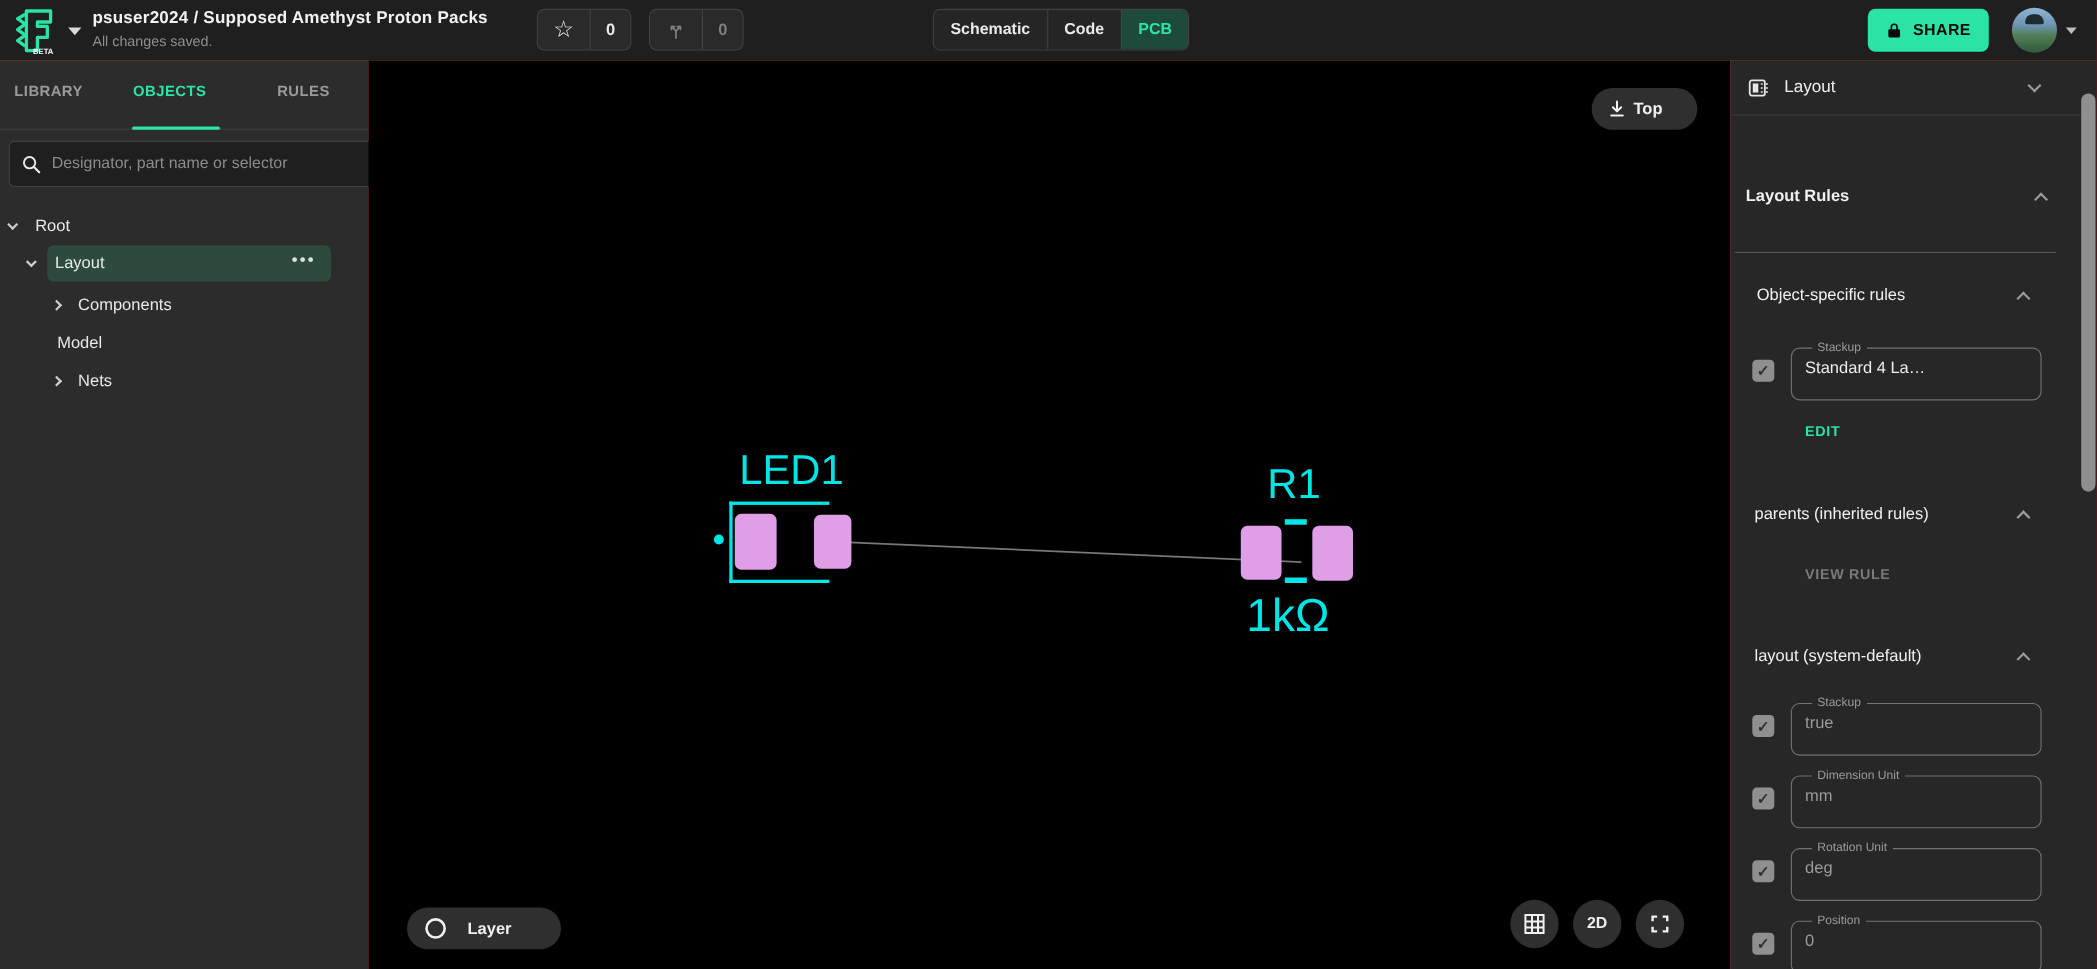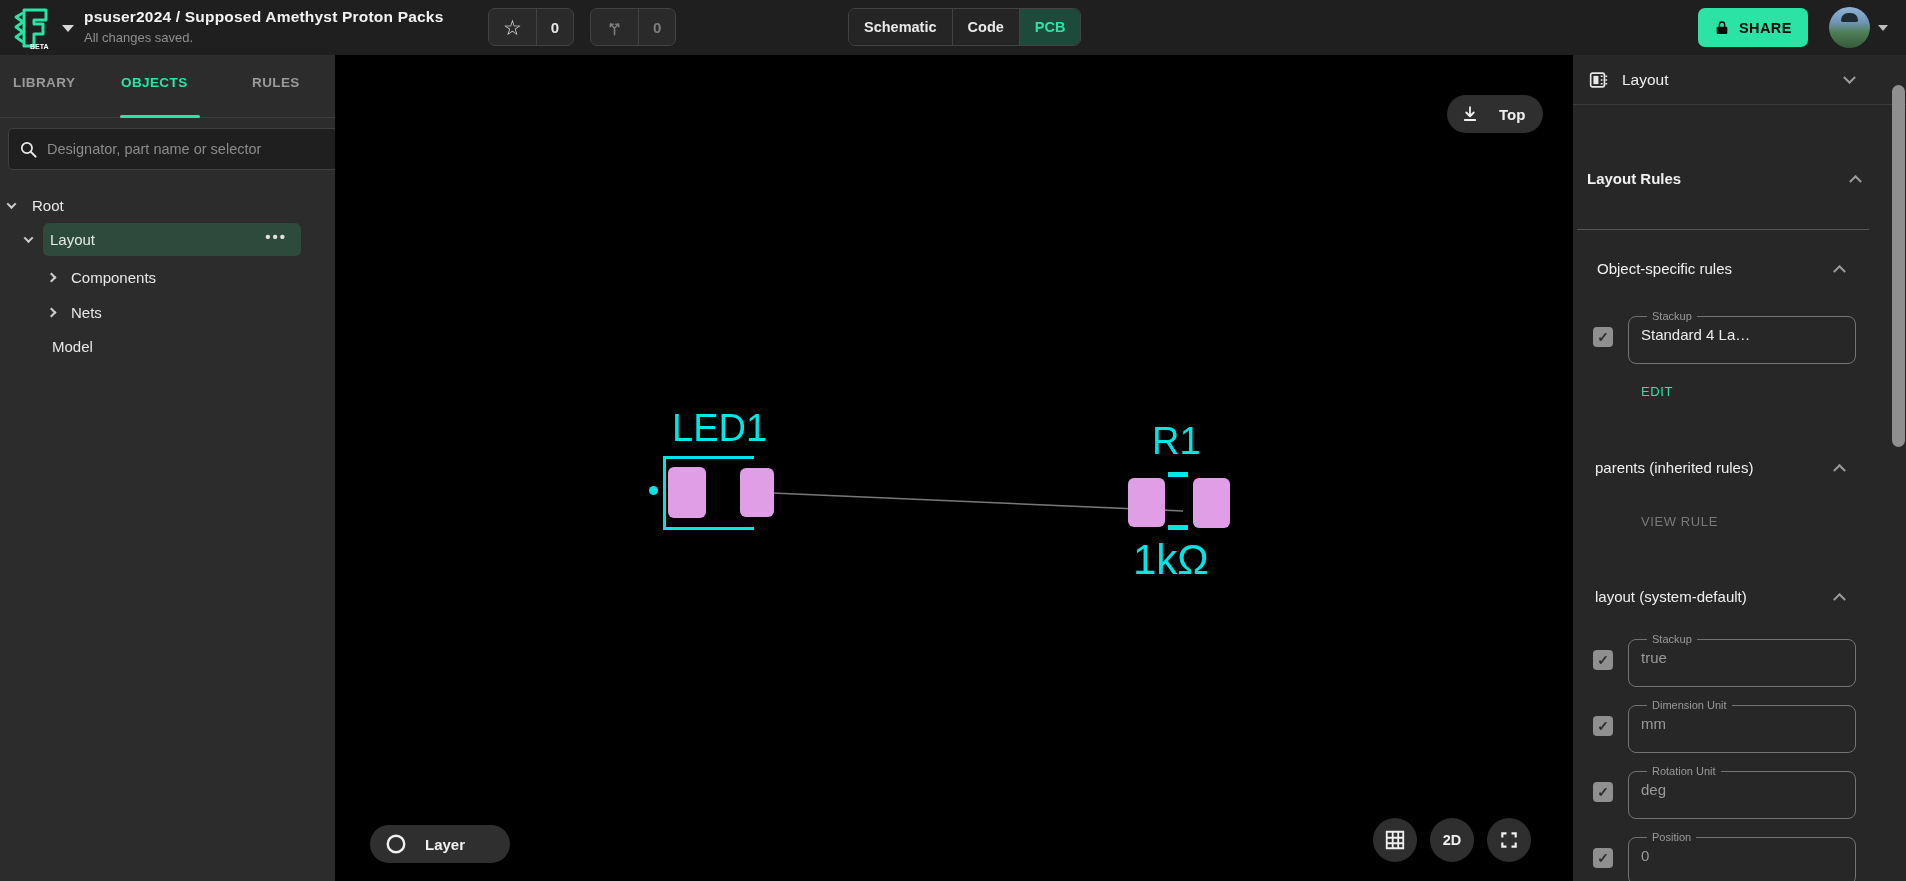--- a/index.html
+++ b/index.html
@@ -56,21 +56,21 @@
     display:flex; align-items:center; justify-content:space-between; padding:0 14px 0 7px; }
   .dots { color:#e0e0e0; font-size:15px; font-weight:700; letter-spacing:2px; line-height:0; padding-bottom:6px; }
   .row-indent2 { padding-left:48px; margin-top:7px; }
   .row-indent2 .label { margin-left:16px; }
   .row-model { padding-left:52px; margin-top:6px; }
 
   
   .canvas { position:absolute; top:55px; left:335px; width:1238px; height:826px; background:#000; overflow:hidden; }
   .pill-btn { position:absolute; height:38px; background:#2f2f2f; border-radius:19px; display:flex; align-items:center;
     color:#f0f0f0; font-size:15px; font-weight:700; }
-  .top-btn { left:1112px; top:25px; width:96px; padding-left:14px; gap:20px;margin-top:15px; }
+  .top-btn { left:1112px; top:25px; width:96px; padding-left:14px; gap:6px; }
   .layer-btn { left:35px; top:770px; width:140px; padding-left:15px; gap:18px; }
   .circle-btn { position:absolute; top:763px; width:44px; height:44px; border-radius:50%; background:#2f2f2f;
     display:flex; align-items:center; justify-content:center; color:#f0f0f0; font-size:14.5px; font-weight:700;text-align:right; }
   .silk { position:absolute; color:#00e5e5; font-weight:400; }
   .pad { position:absolute; background:#df9ee6; border-radius:6px; }
   .led-outline { position:absolute; left:328px; top:401px; width:91px; height:74px;
     border-top:3px solid #00e5e5; border-left:3px solid #00e5e5; border-bottom:3px solid #00e5e5; }
   .pin1-dot { position:absolute; left:314px; top:431px; width:9px; height:9px; border-radius:50%; background:#00e5e5; }
   .silk-dash { position:absolute; width:20px; height:5px; background:#00e5e5; }
   .ratsnest { position:absolute; inset:0; pointer-events:none; }
@@ -92,21 +92,21 @@
   .r-divider { margin-top:40px; margin-left:4px; width:292px; height:1px; background:#555; }
   .r-objspec { margin:27px 46px 0 24px; }
   .field-row { display:flex; align-items:center; margin-left:20px; }
   .checkbox { width:20px; height:20px; border-radius:4px; background:#8f8f8f; display:flex; align-items:center;
     justify-content:center; color:#2f2f2f; font-size:14px; font-weight:700; flex:none; }
   fieldset { margin-left:15px; width:228px; height:54px; border:1px solid #737373; border-radius:8px; padding:2px 12px 0 12px; }
   fieldset legend { font-size:11px; color:#9a9a9a; padding:0 5px; margin-left:6px; }
   .fval { font-size:15px; color:#9a9a9a; margin-top:2px; }
   .fval.bright { color:#ececec; }
   .stackup-row { margin-top:31px; }
-  .link { font-size:13px; font-weight:400; letter-spacing:.6px;padding-left:48px; }
+  .link { font-size:13px; font-weight:700; letter-spacing:.6px;padding-left:48px; }
   .edit-link { display:block; margin:20px 0 0 20px; color:#2ae3a5; }
   .r-parents { margin:57px 46px 0 22px; }
   .viewrule-link { display:block; margin:36px 0 0 20px; color:#7a7a7a; }
   .r-layoutdef { margin:56px 46px 0 22px; }
   .f-enabled { margin-top:26px; }
   .f-gap { margin-top:12px; }
   .scroll-thumb { position:absolute; left:1892px; top:85px; width:13px; height:362px; border-radius:7px; background:#8f8f8f; }
 </style>
 </head>
 <body>
@@ -185,26 +185,26 @@
         <span class="chev down"></span>
         <div class="layout-pill">
           <span class="label">Layout</span>
           <span class="dots">•••</span>
         </div>
       </div>
       <div class="tree-row row-indent2">
         <span class="chev right"></span>
         <span class="label">Components</span>
       </div>
+      <div class="tree-row row-model">
+        <span class="label">Model</span>
+      </div>
       <div class="tree-row row-indent2">
         <span class="chev right"></span>
         <span class="label">Nets</span>
-      </div>
-      <div class="tree-row row-model">
-        <span class="label">Model</span>
       </div>
     </div>
   </div>
 
   <div class="canvas">
     <svg class="ratsnest" width="1238" height="826">
       <line x1="437" y1="438" x2="848" y2="456" stroke="#787878" stroke-width="1.6"></line>
     </svg>
 
     <div class="silk" style="left:337px; top:352px; font-size:38px;">LED1</div>

